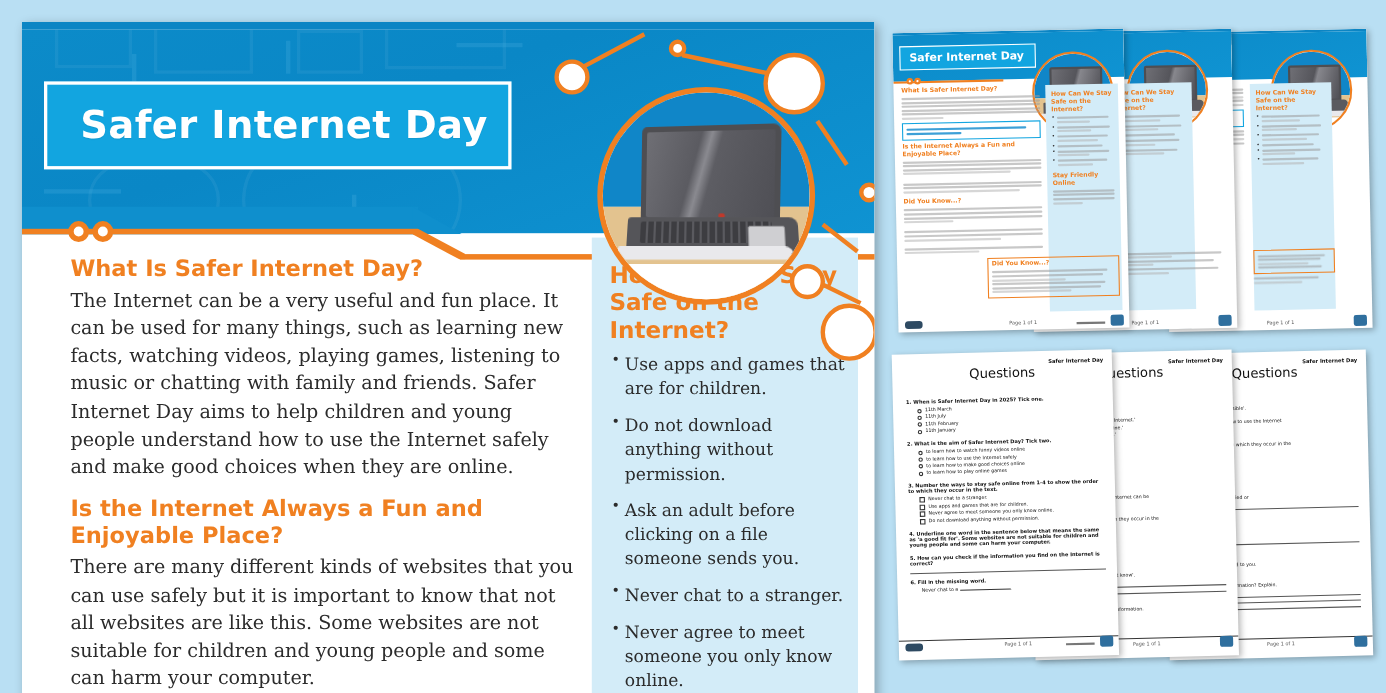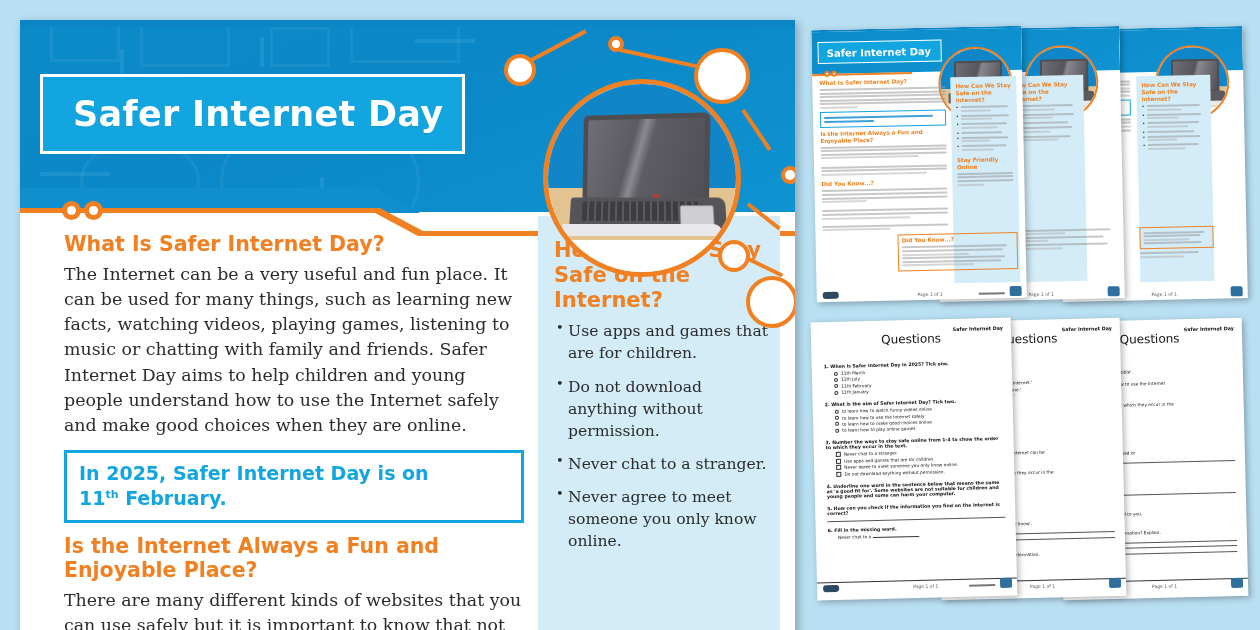--- a/index.html
+++ b/index.html
@@ -256,36 +256,31 @@
     <div class="orange-rule2"></div>
     <div class="dots">
         <b></b>
         <b></b>
       </div>
 
     <div class="body-col">
       <div class="h-orange">What Is Safer Internet Day?</div>
       <div class="para">The Internet can be a very useful and fun place. It can be used for many things, such as learning new facts, watching videos, playing games, listening to music or chatting with family and friends. Safer Internet Day aims to help children and young people understand how to use the Internet safely and make good choices when they are online.</div>
 
-      <div class="callout">
-        <div class="ct">
-          <span>In 2025, Safer Internet Day is on</span><br>
-          <span>11</span><sup>th</sup><span> February.</span>
-        </div>
-      </div>
 
       <div class="h-orange">Is the Internet Always a Fun and Enjoyable Place?</div>
       <div class="para">There are many different kinds of websites that you can use safely but it is important to know that not all websites are like this. Some websites are not suitable for children and young people and some can harm your computer.</div>
     </div>
 
     <div class="side-col">
       <div class="side-h">How Can We Stay Safe on the Internet?</div>
       <ul class="side-list">
         <li>Use apps and games that are for children.</li>
         <li>Do not download anything without permission.</li>
+        <li>Ask an adult before clicking on a file someone sends you.</li>
         <li>Never chat to a stranger.</li>
         <li>Never agree to meet someone you only know online.</li>
       </ul>
     </div>
 
     <div class="illus">
       <div class="link" style="left:28px;top:18px;width:70px;transform:rotate(-28deg);"></div>
       <div class="link" style="left:124px;top:4px;width:86px;transform:rotate(12deg);"></div>
       <div class="link" style="left:247px;top:64px;width:48px;transform:rotate(56deg);"></div>
       <div class="link" style="left:252px;top:158px;width:40px;transform:rotate(38deg);"></div>

